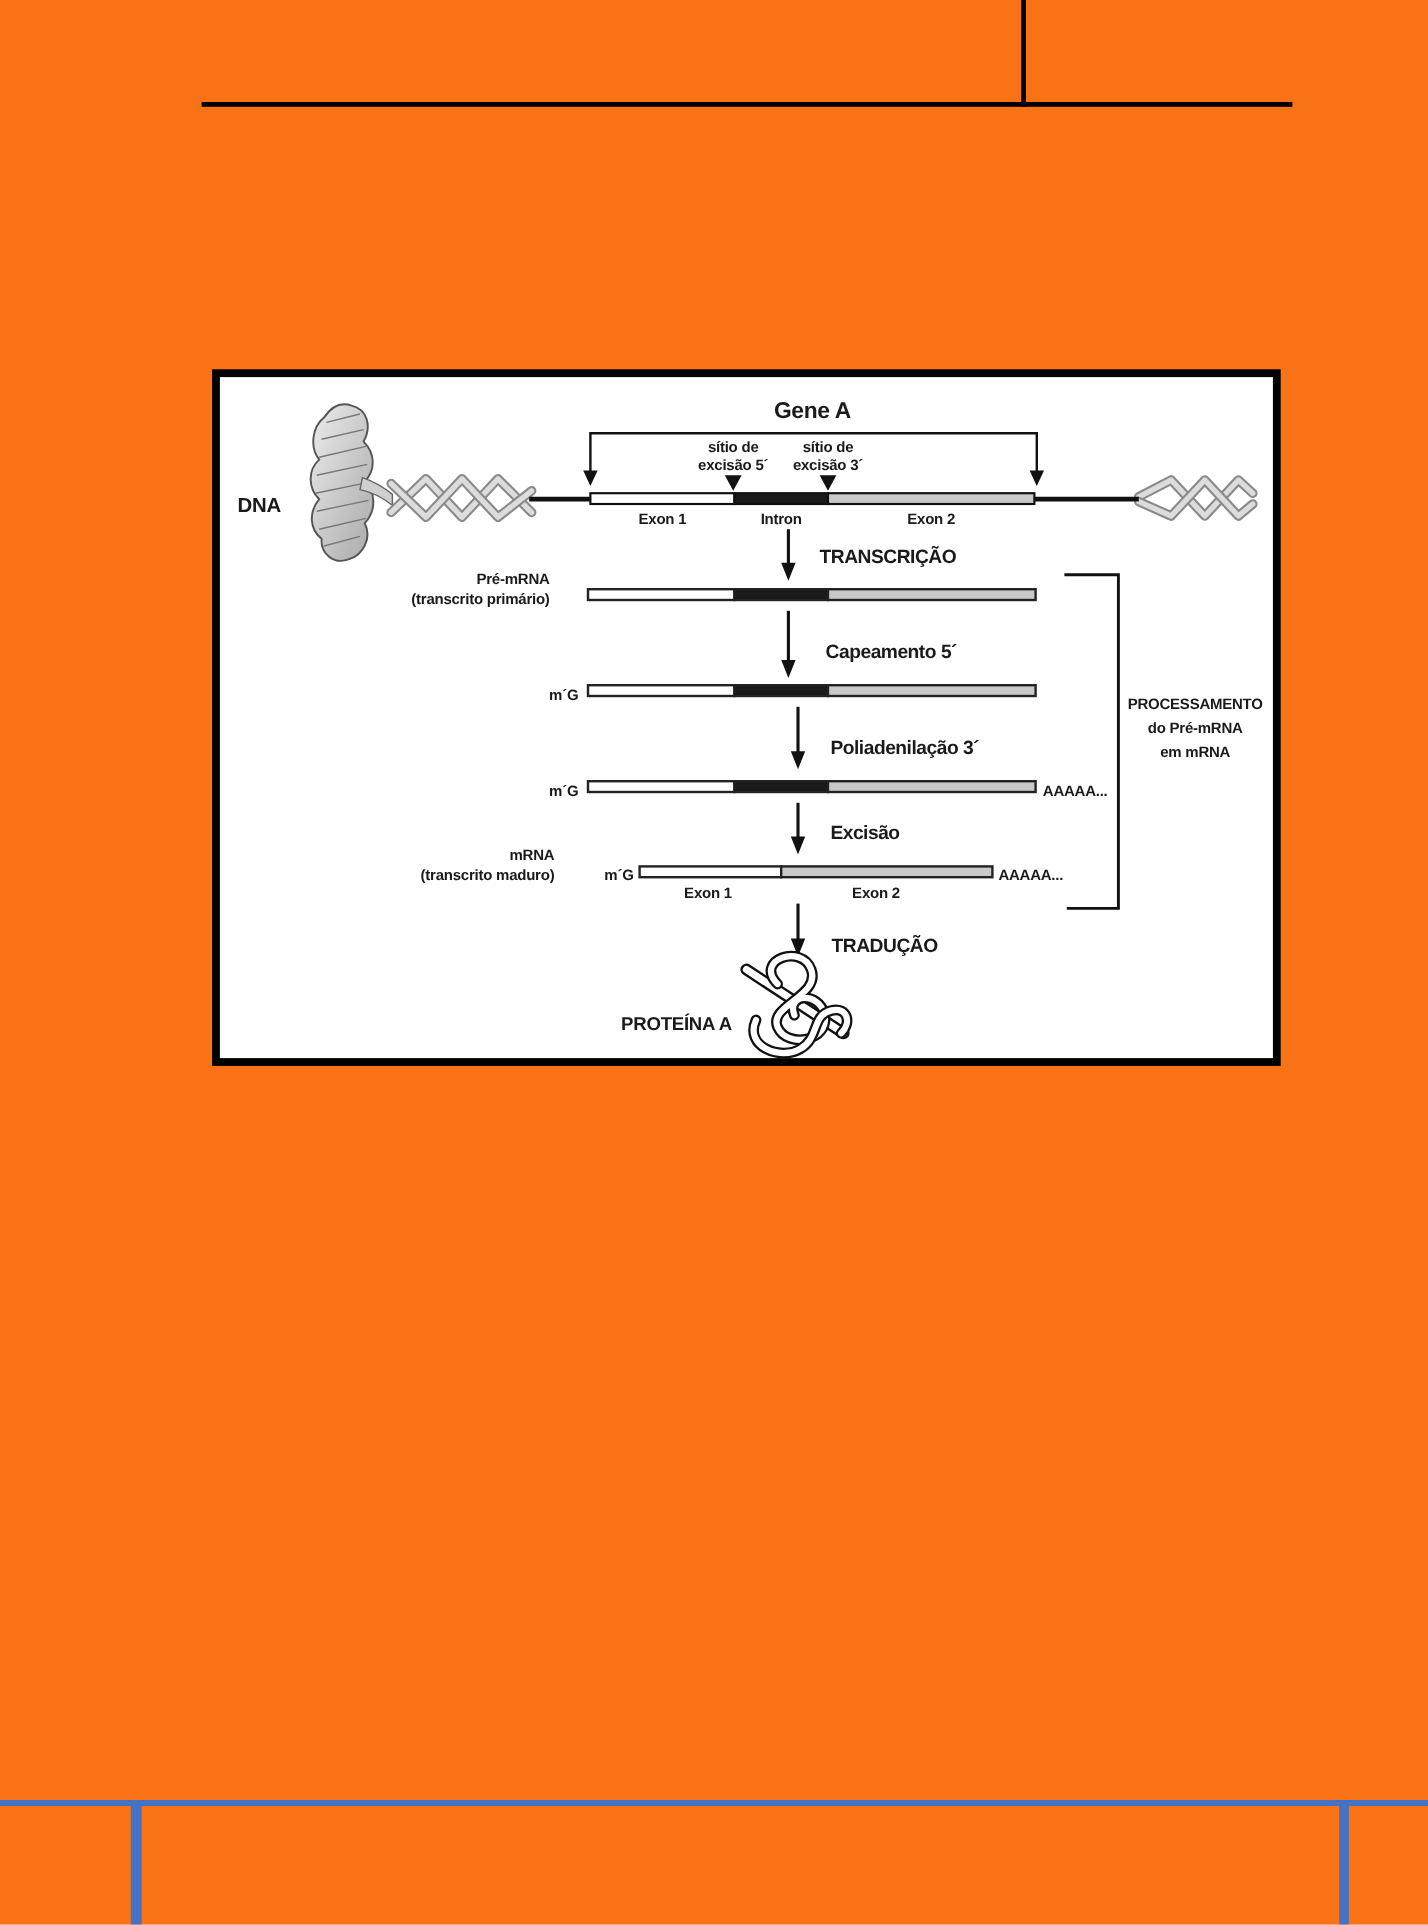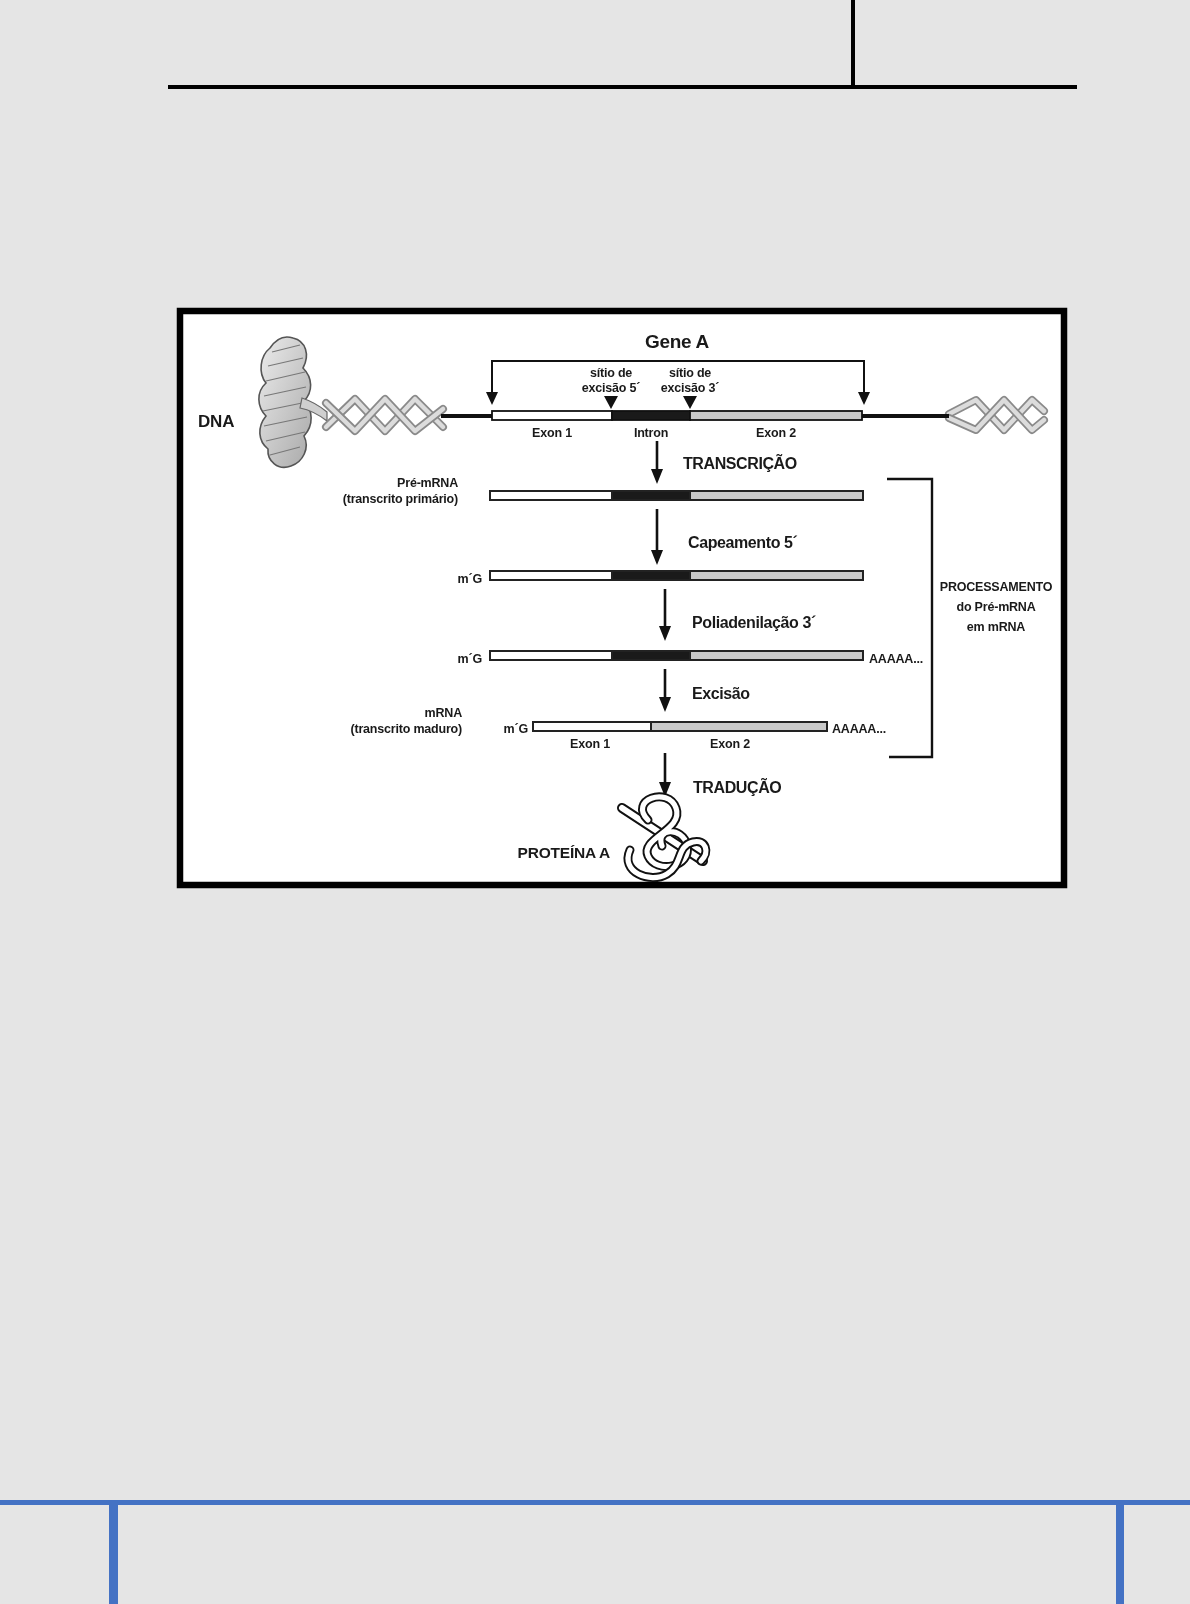--- a/index.html
+++ b/index.html
@@ -1,16 +1,16 @@
 <!DOCTYPE html>
 <html><head>
 <meta charset="utf-8">
 <style>
   html,body{margin:0;padding:0;background:#ffffff;}
-  .page{position:relative;width:1190px;height:1604px;background:#e5e5e5;overflow:hidden;
+  .page{position:relative;width:1190px;height:1604px;background:#f97316;overflow:hidden;
         font-family:"Liberation Sans",sans-serif;}
   .rule{position:absolute;background:#000;}
   .blue{position:absolute;}
   .figure-svg{position:absolute;left:0;top:0;}
   text{fill:#1a1a1a;font-family:"Liberation Sans",sans-serif;}
   .t-title{font-size:19px;font-weight:700;letter-spacing:-0.3px;}
   .t-dna{font-size:17px;font-weight:700;letter-spacing:-0.2px;}
   .t-step{font-size:16px;font-weight:700;letter-spacing:-0.4px;}
   .t-small{font-size:12.5px;font-weight:700;letter-spacing:-0.2px;}
   .t-prot{font-size:15.5px;font-weight:700;letter-spacing:-0.2px;}

